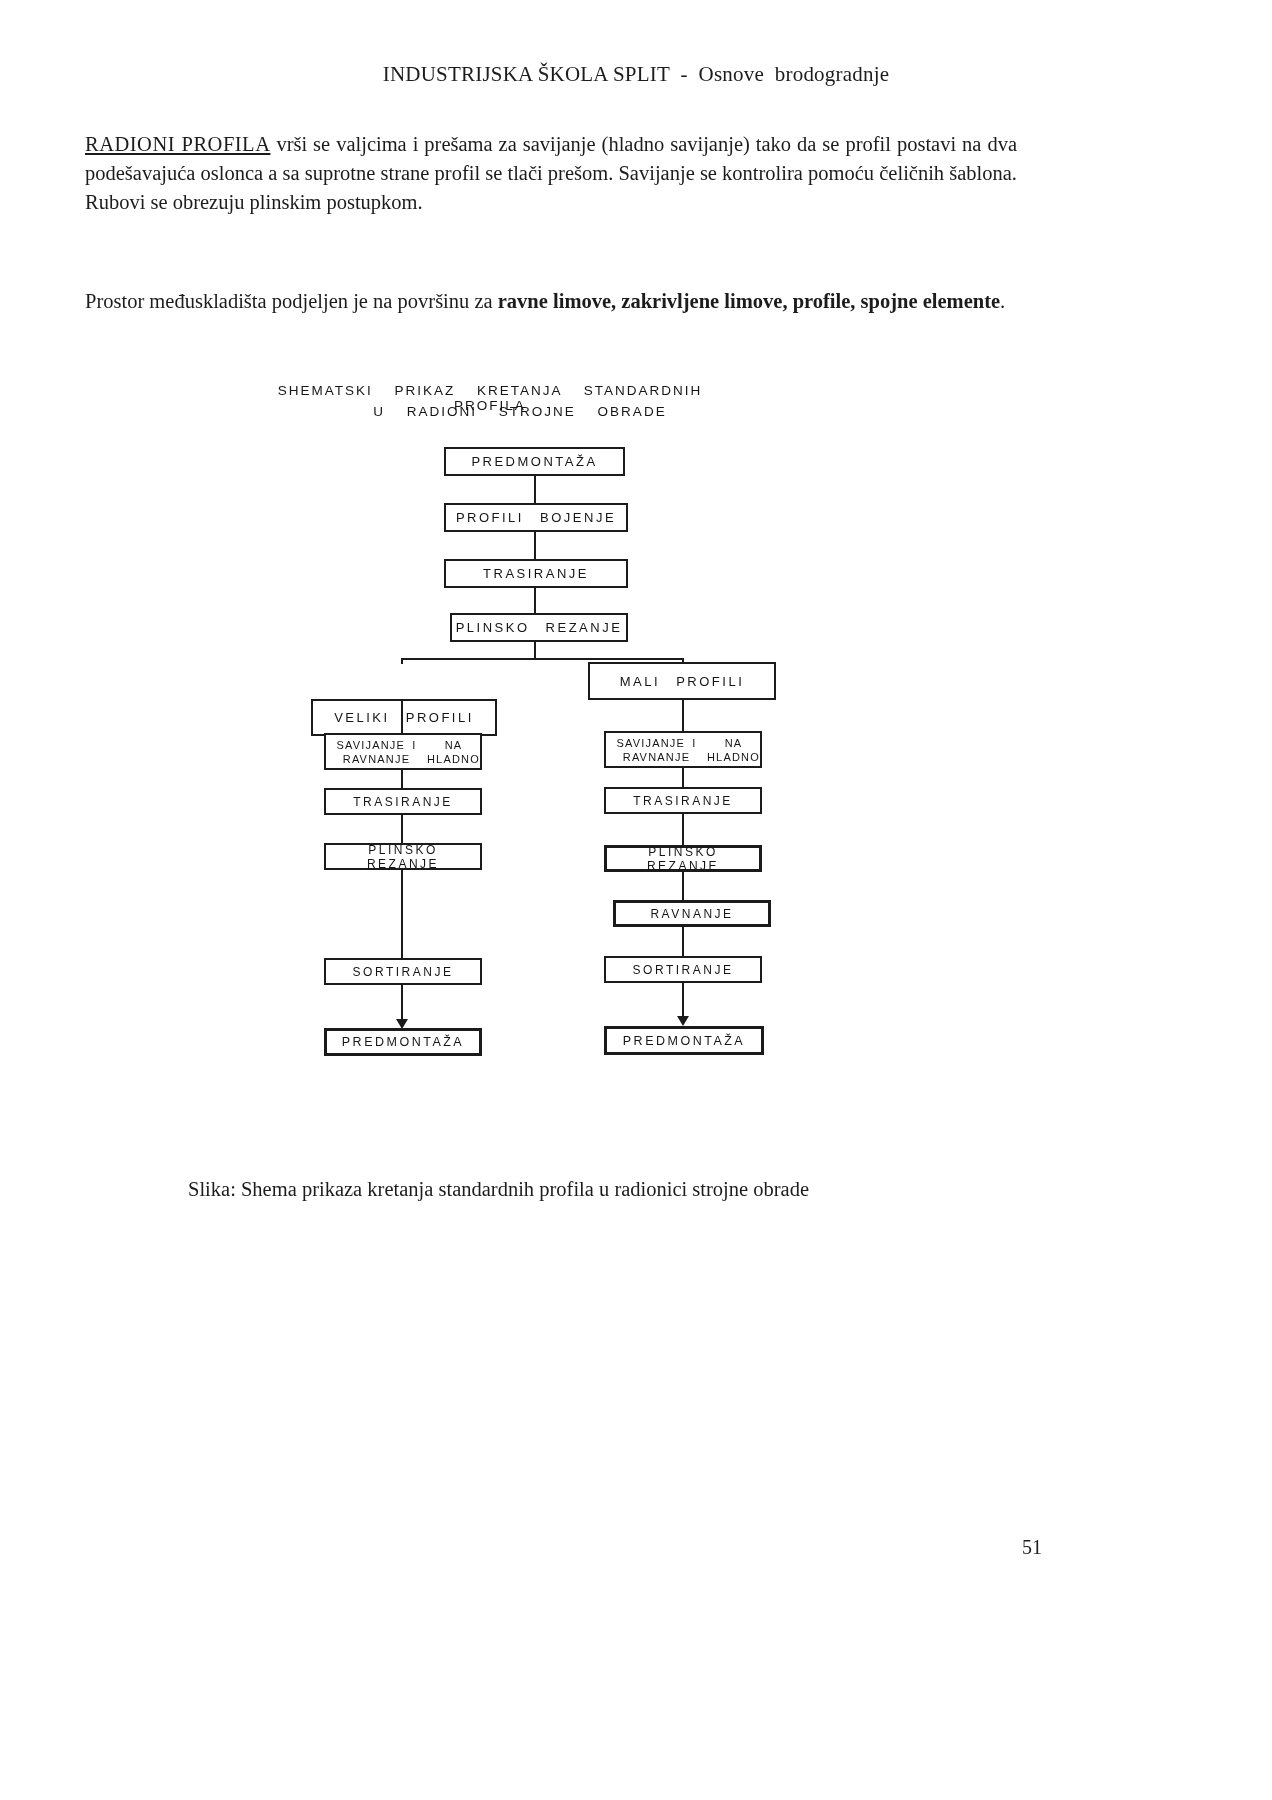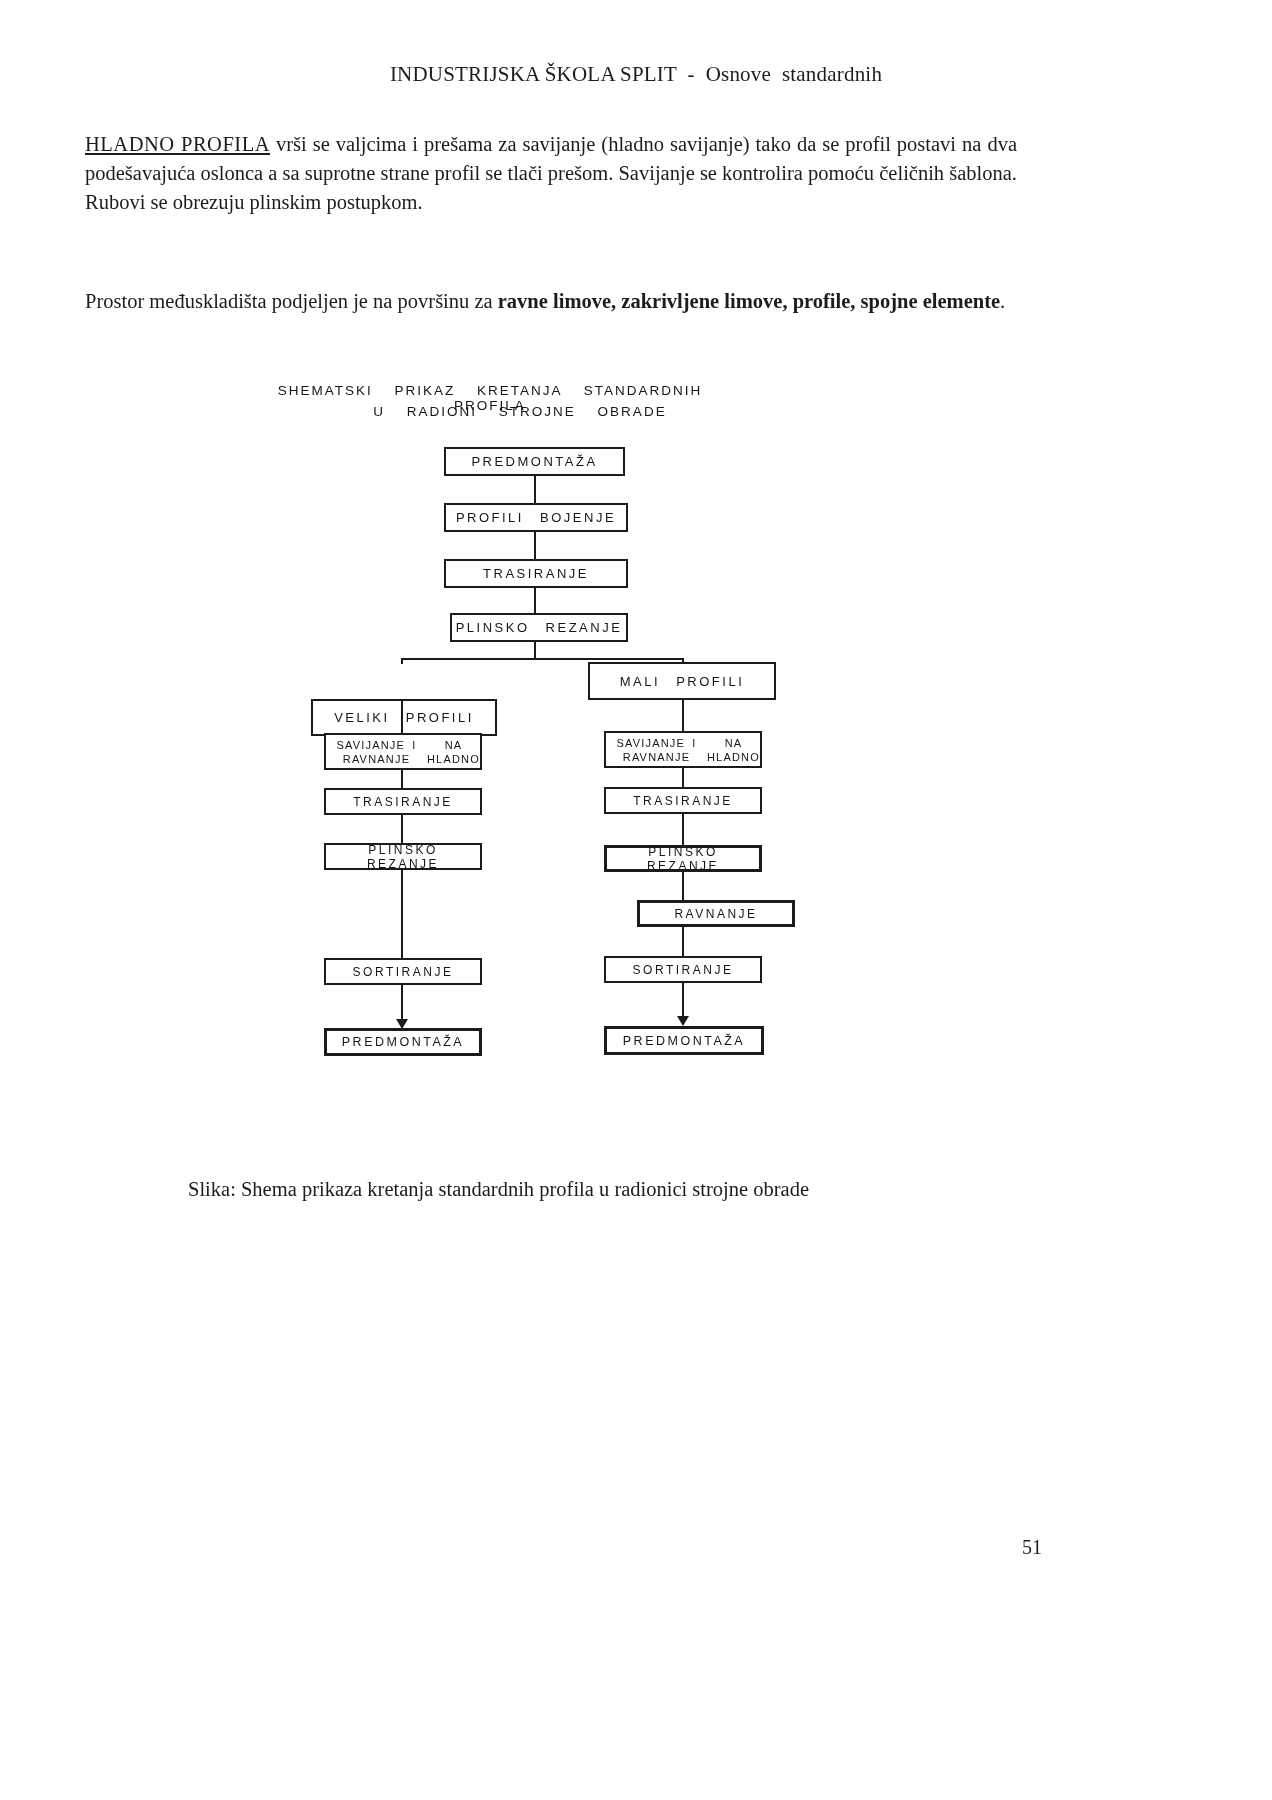--- a/index.html
+++ b/index.html
@@ -50,24 +50,24 @@
     position:absolute; width:0; height:0;
     border-left:6px solid transparent; border-right:6px solid transparent;
     border-top:10px solid #1b1b1b;
   }
 </style>
 </head>
 <body>
 
 <div class="page">
 
-  <div class="header">INDUSTRIJSKA ŠKOLA SPLIT  -  Osnove  standardnih</div>
+  <div class="header">INDUSTRIJSKA ŠKOLA SPLIT  -  Osnove  brodogradnje</div>
 
   <div class="textblock">
-    <p><span class="lead">HLADNO PROFILA</span><span> vrši se valjcima i prešama za savijanje (hladno savijanje) tako da se profil postavi na dva podešavajuća oslonca a sa suprotne strane profil se tlači prešom. Savijanje se kontrolira pomoću čeličnih šablona. Rubovi se obrezuju plinskim postupkom.</span></p>
+    <p><span class="lead">RADIONI PROFILA</span><span> vrši se valjcima i prešama za savijanje (hladno savijanje) tako da se profil postavi na dva podešavajuća oslonca a sa suprotne strane profil se tlači prešom. Savijanje se kontrolira pomoću čeličnih šablona. Rubovi se obrezuju plinskim postupkom.</span></p>
   </div>
 
   <p class="p3"><span>Prostor međuskladišta podjeljen je na površinu za </span><b>ravne limove, zakrivljene limove, profile, spojne elemente</b><span>.</span></p>
 
   <div class="diagram">
 
     <div class="dtitle" style="left:240px;top:383px;width:500px;">SHEMATSKI PRIKAZ KRETANJA STANDARDNIH PROFILA</div>
     <div class="dtitle" style="left:270px;top:404px;width:500px;">U RADIONI STROJNE OBRADE</div>
 
     <div class="fbox" style="left:444px;top:447px;width:181px;height:29px;">PREDMONTAŽA</div>
@@ -104,21 +104,21 @@
     <div class="vline" style="left:682px;top:700px;height:31px;"></div>
     <div class="fbox small" style="left:604px;top:731px;width:158px;height:37px;">
       <span>SAVIJANJE I RAVNANJE</span>
       <span>NA HLADNO</span>
     </div>
     <div class="vline" style="left:682px;top:768px;height:19px;"></div>
     <div class="fbox" style="left:604px;top:787px;width:158px;height:27px;font-size:12px;">TRASIRANJE</div>
     <div class="vline" style="left:682px;top:814px;height:31px;"></div>
     <div class="fbox thick" style="left:604px;top:845px;width:158px;height:27px;font-size:12px;">PLINSKO REZANJE</div>
     <div class="vline" style="left:682px;top:872px;height:28px;"></div>
-    <div class="fbox thick" style="left:637px;top:900px;width:158px;height:27px;font-size:12px;">RAVNANJE</div>
+    <div class="fbox thick" style="left:613px;top:900px;width:158px;height:27px;font-size:12px;">RAVNANJE</div>
     <div class="vline" style="left:682px;top:927px;height:29px;"></div>
     <div class="fbox" style="left:604px;top:956px;width:158px;height:27px;font-size:12px;">SORTIRANJE</div>
     <div class="vline" style="left:682px;top:983px;height:34px;"></div>
     <div class="arrowhead" style="left:677px;top:1016px;"></div>
     <div class="fbox thick" style="left:604px;top:1026px;width:160px;height:29px;font-size:12.5px;">PREDMONTAŽA</div>
 
   </div>
 
   <p class="caption">Slika: Shema prikaza kretanja standardnih profila u radionici strojne obrade</p>
 

